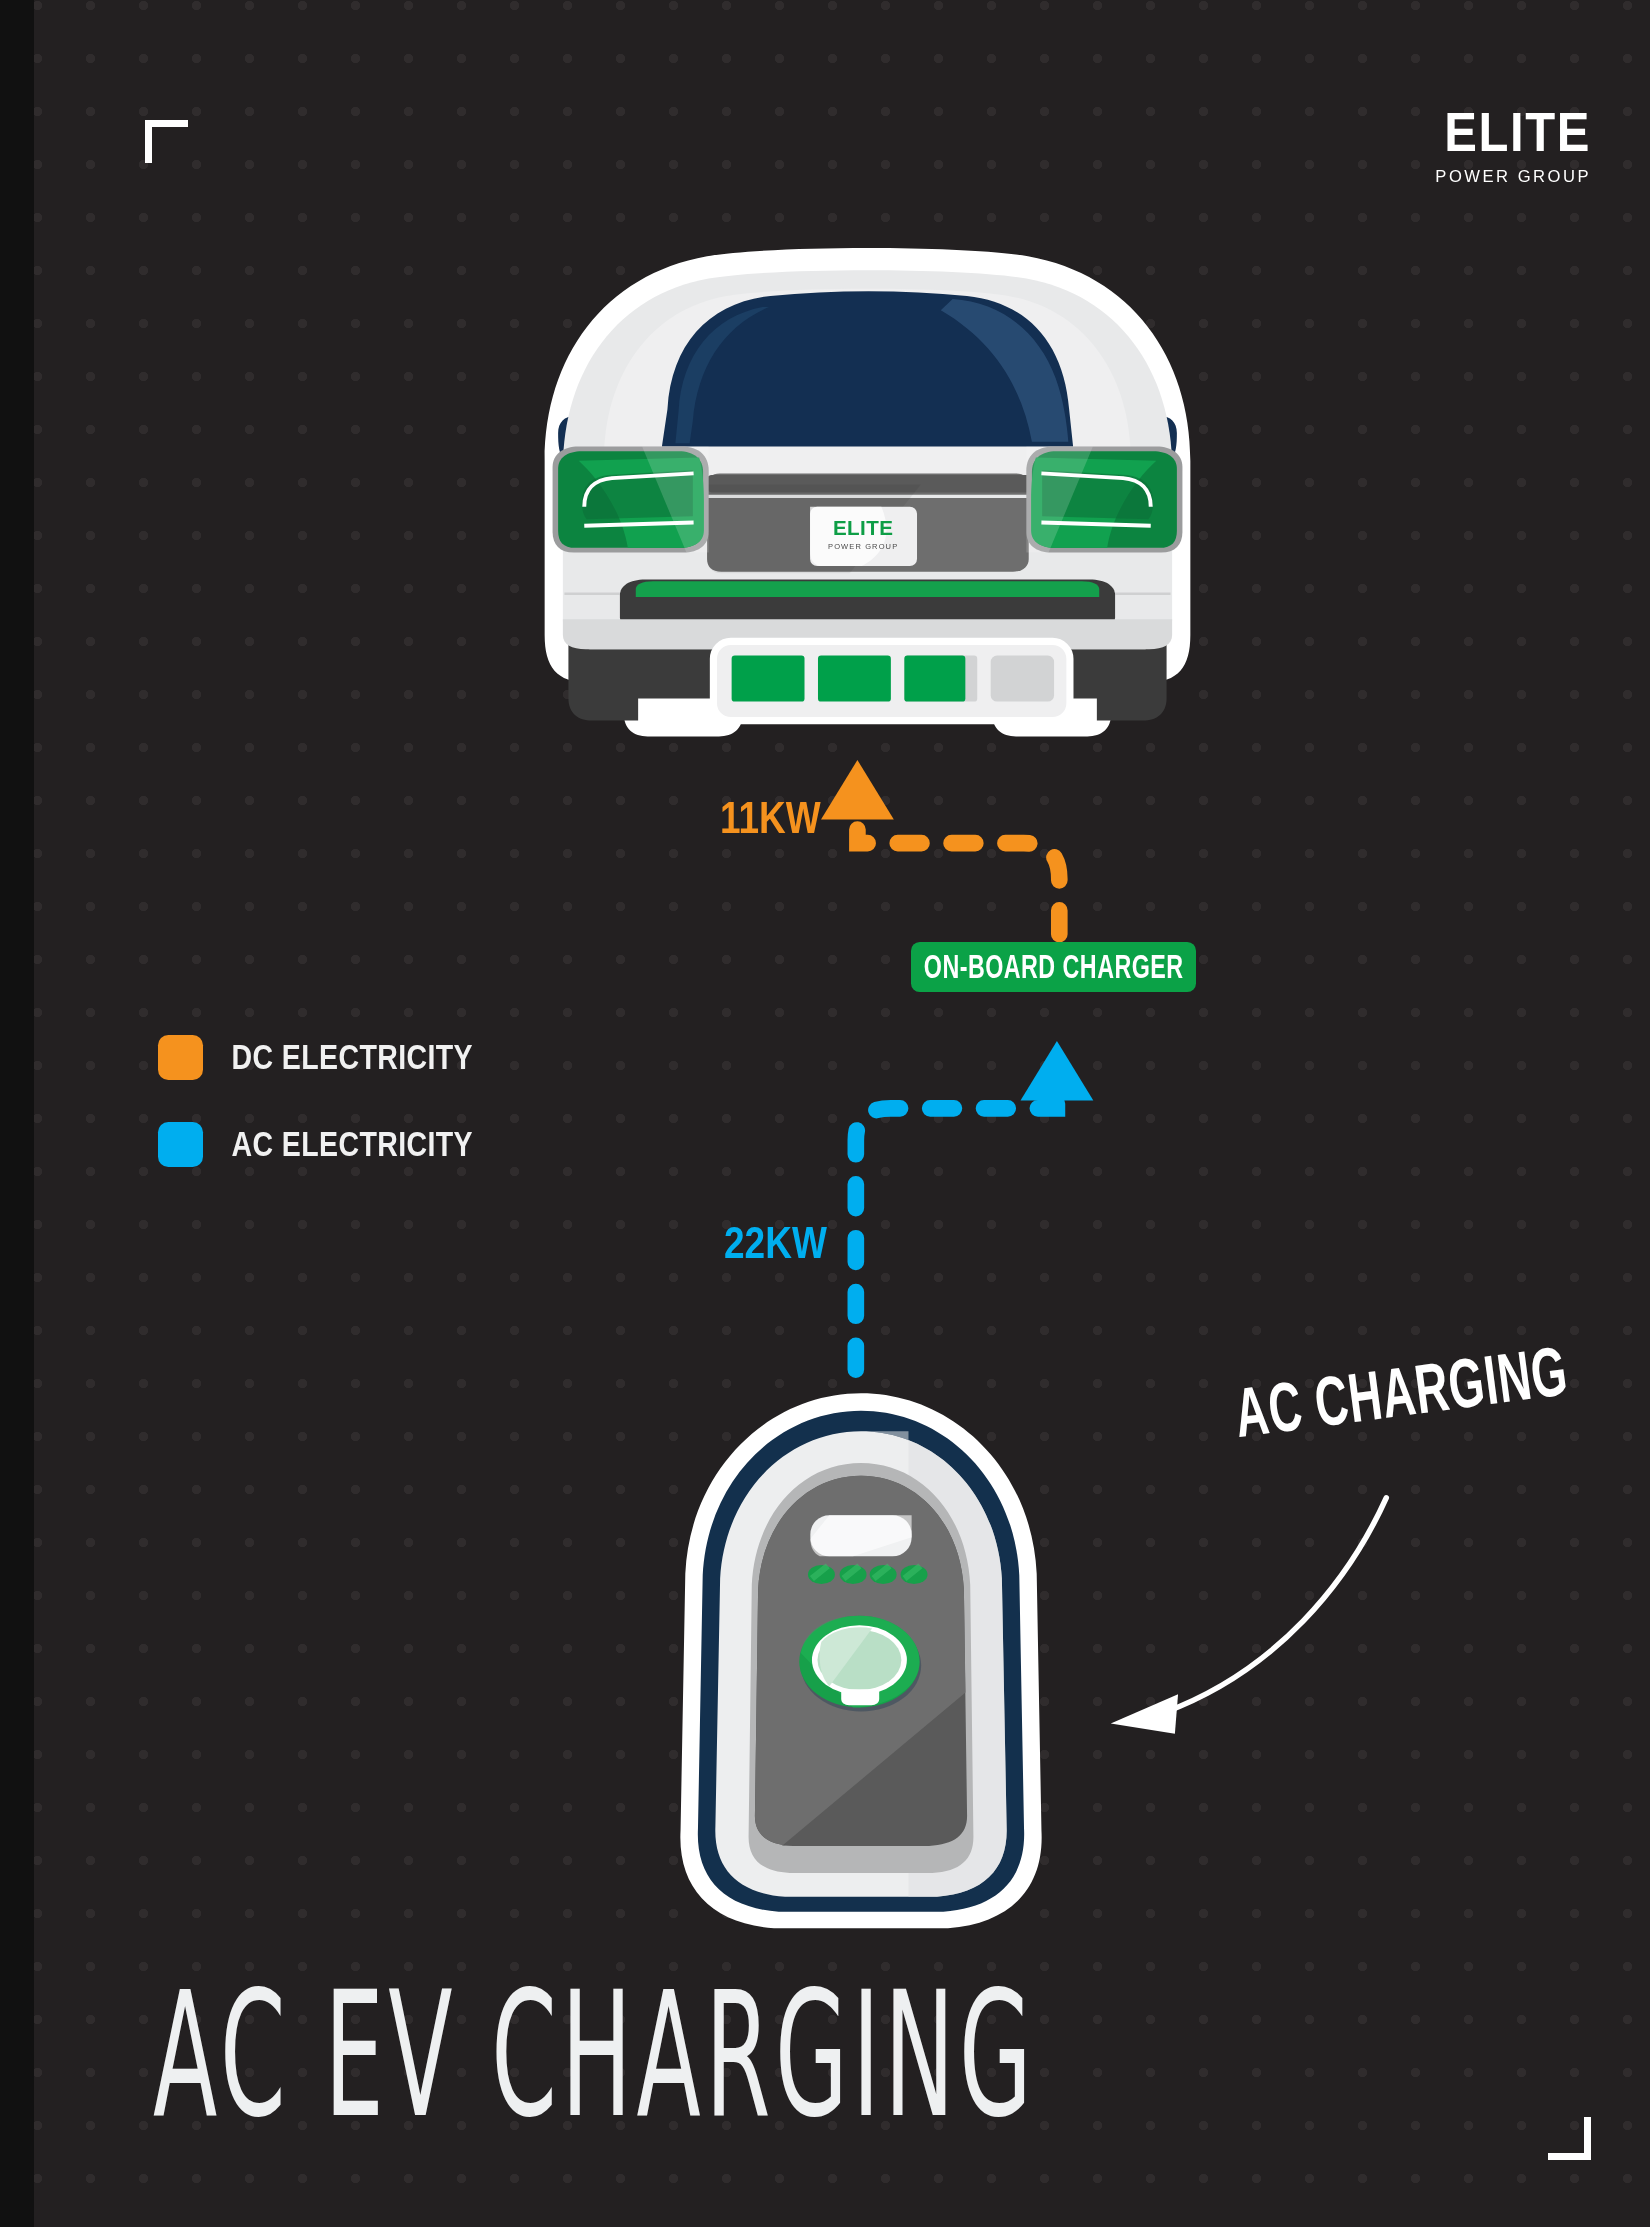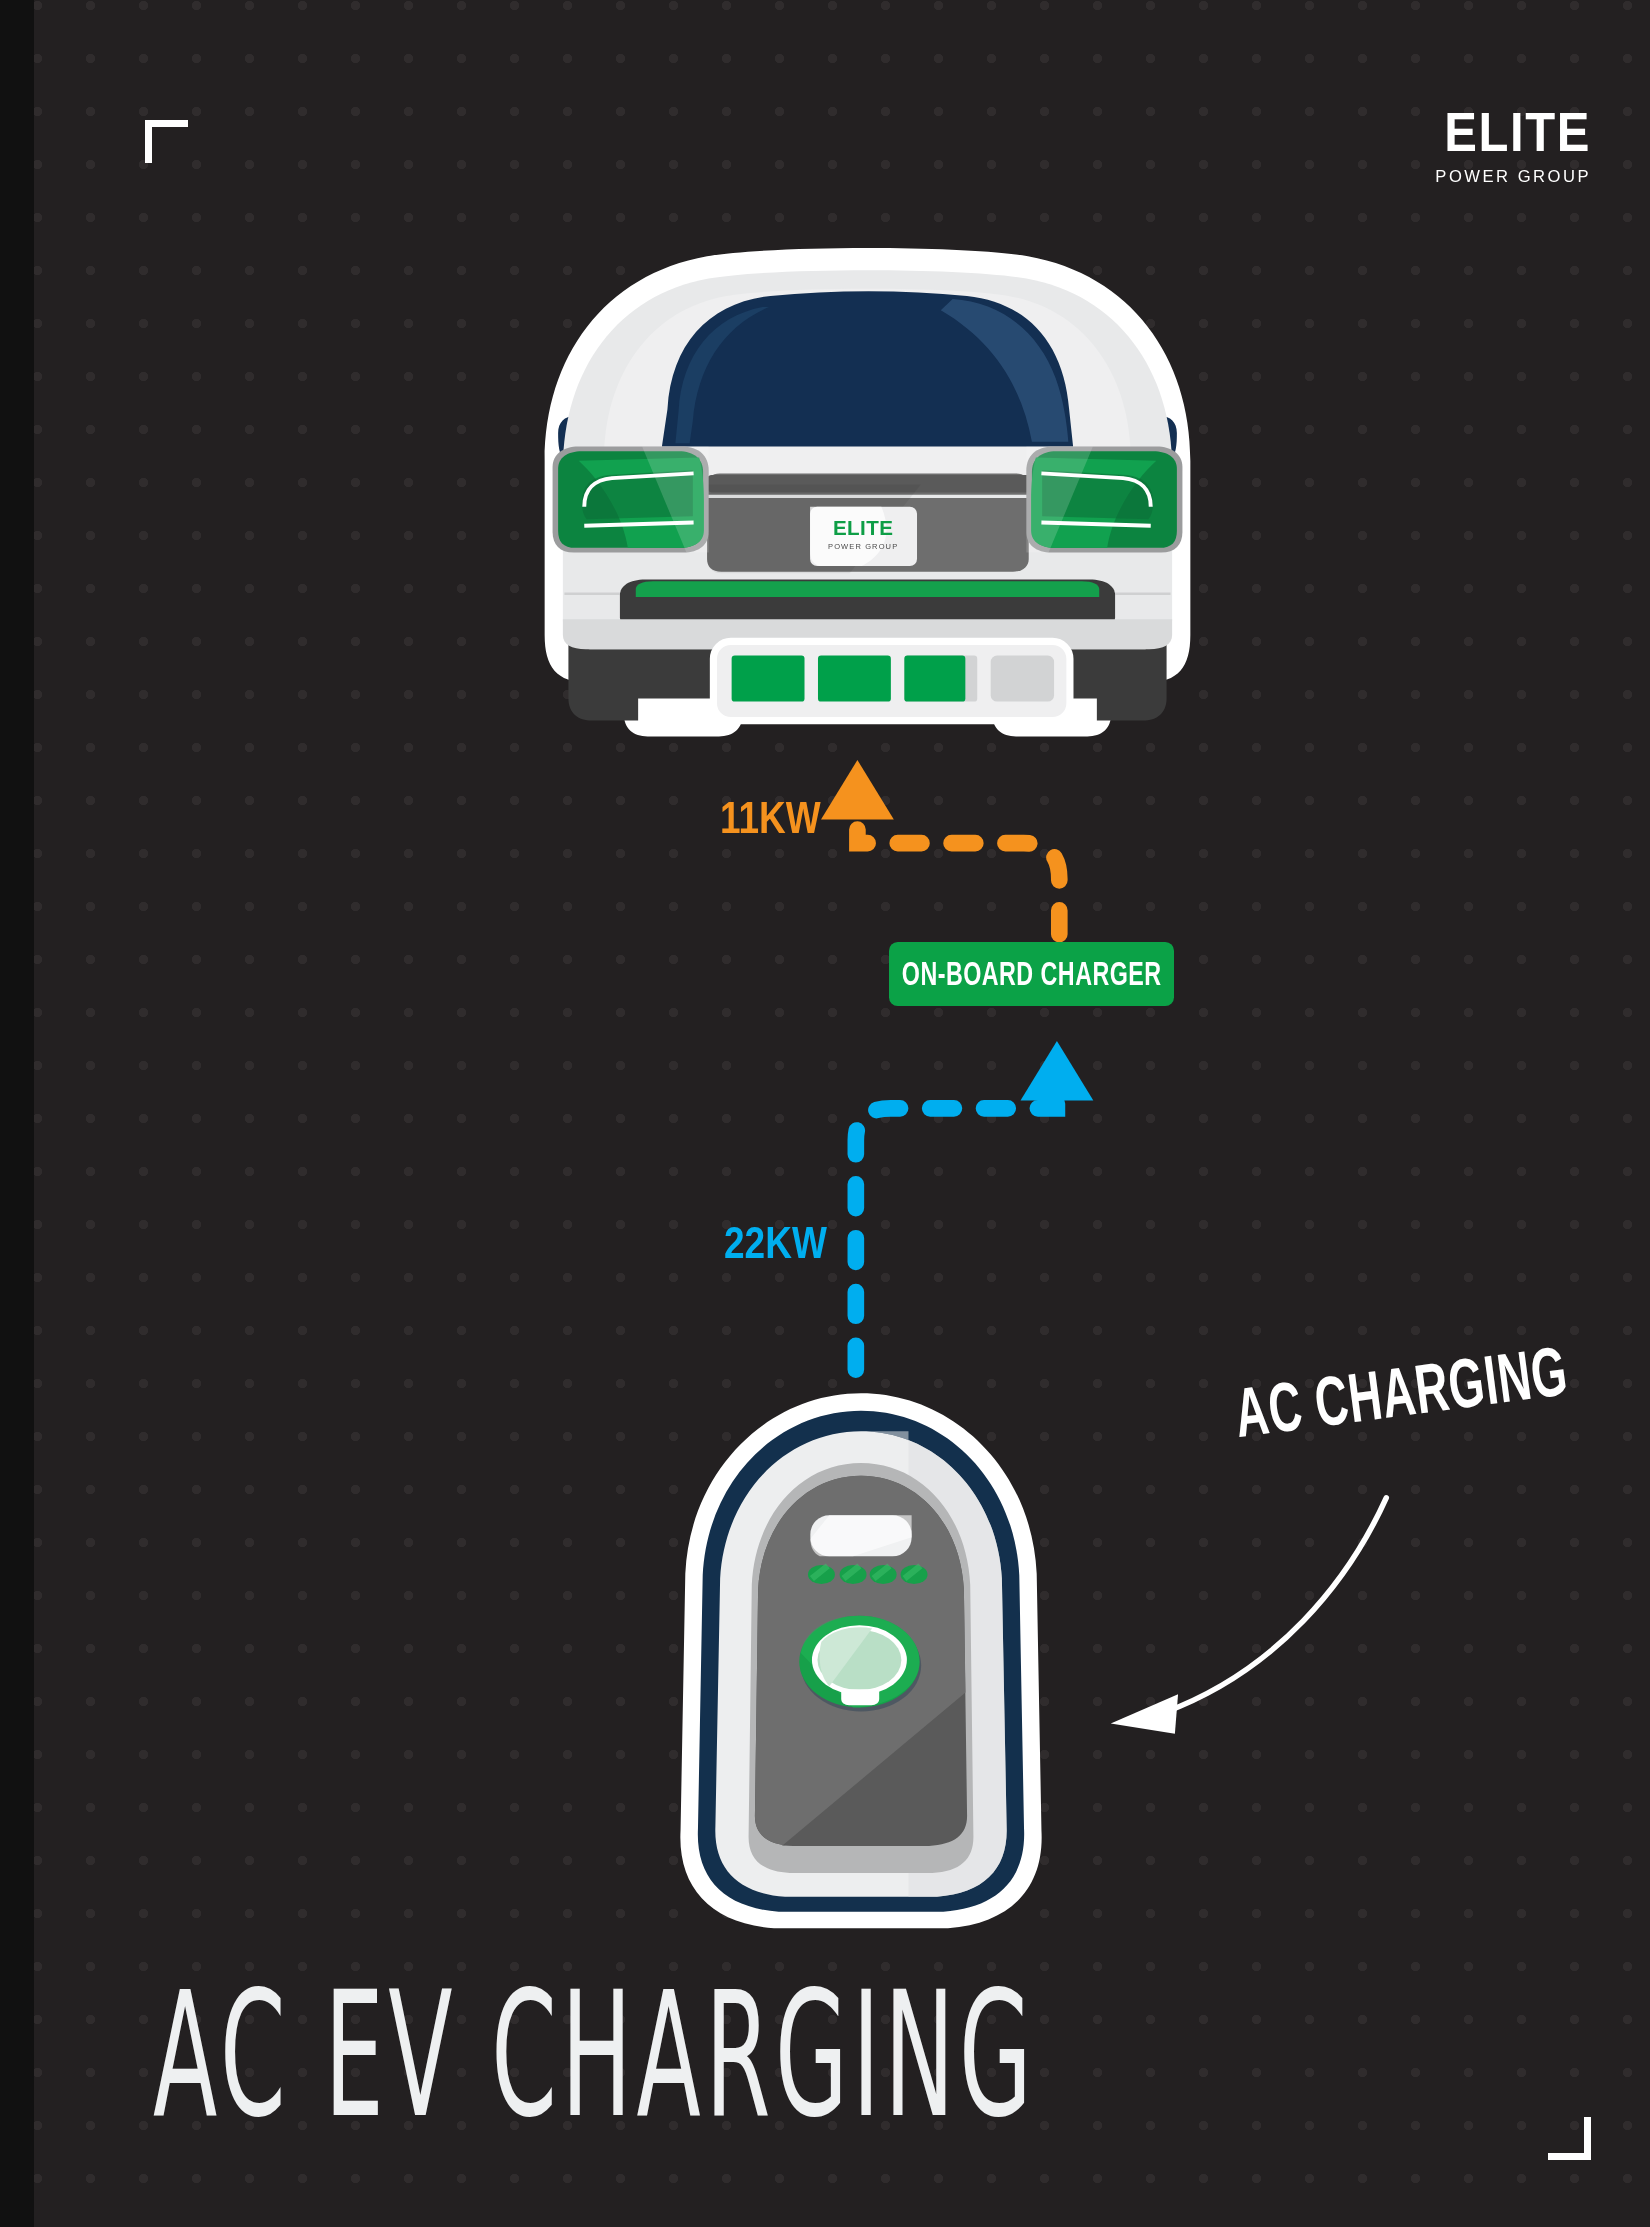--- a/index.html
+++ b/index.html
@@ -53,22 +53,22 @@
     position:absolute;
     font-family:"Liberation Sans", sans-serif;
     font-weight:bold;font-size:37px;letter-spacing:0px;
     transform:scaleY(1.18);transform-origin:left center;
   }
   .kw.dc{left:686px;top:798px;color:#f5921e;}
   .kw.ac{left:690px;top:1223px;color:#00aeef;}
 
   
   .obc{
-    position:absolute;left:855px;top:942px;
-    width:285px;height:64px;
+    position:absolute;left:877px;top:942px;
+    width:285px;height:50px;
     background:#0ba247;border-radius:8.7px;
     display:flex;align-items:center;justify-content:center;
   }
   .obc span{
     color:#ffffff;font-family:"Liberation Sans", sans-serif;
     font-weight:bold;font-size:24.5px;letter-spacing:0.5px;
     transform:scaleY(1.35) scaleX(.95);
   }
 
   
@@ -225,20 +225,30 @@
     </g>
   </svg>
 
   <div class="kw dc">11KW</div>
   <div class="kw ac">22KW</div>
 
   <div class="obc">
     <span>ON-BOARD CHARGER</span>
   </div>
 
+  <div class="legend">
+    <div class="legend-row">
+      <div class="swatch" style="background:#F5921E;"></div>
+      <div class="legend-label">DC ELECTRICITY</div>
+    </div>
+    <div class="legend-row">
+      <div class="swatch" style="background:#00AEEF;"></div>
+      <div class="legend-label">AC ELECTRICITY</div>
+    </div>
+  </div>
 
   <div class="charger">
     <svg viewBox="0 0 480 700" xmlns="http://www.w3.org/2000/svg">
 
       <path d="M240 8 C356 8 456 104 462 236 L468 560 C472 632 430 678 350 684
                L130 684 C50 678 8 632 12 560 L18 236 C24 104 124 8 240 8 Z" fill="#ffffff"></path>
 
       <path d="M240 30 C344 30 434 116 440 238 L446 558 C449 620 414 658 344 663
                L136 663 C66 658 31 620 34 558 L40 238 C46 116 136 30 240 30 Z" fill="#13304D"></path>
 

